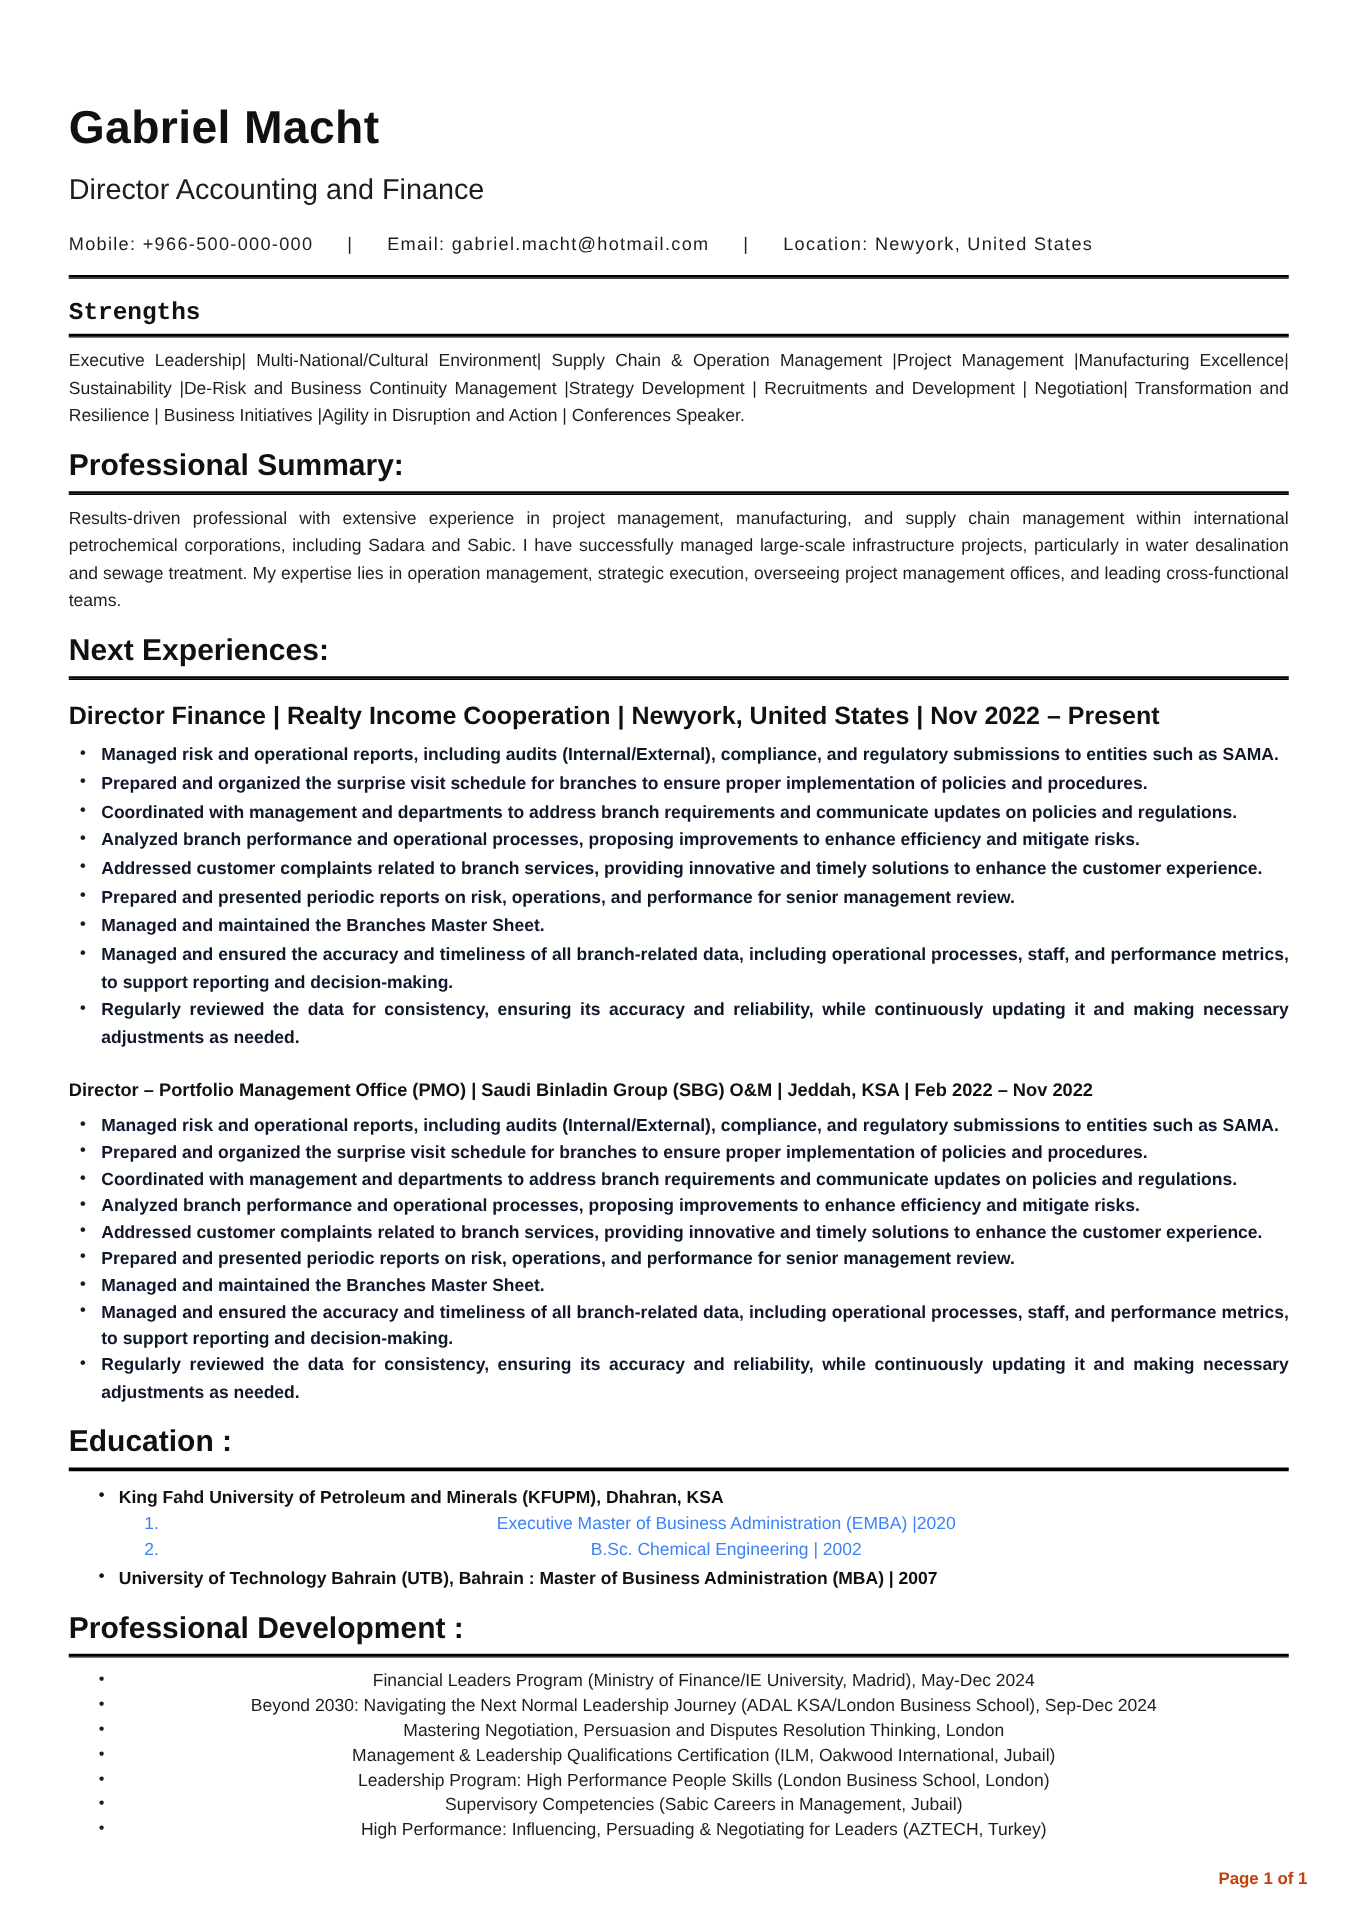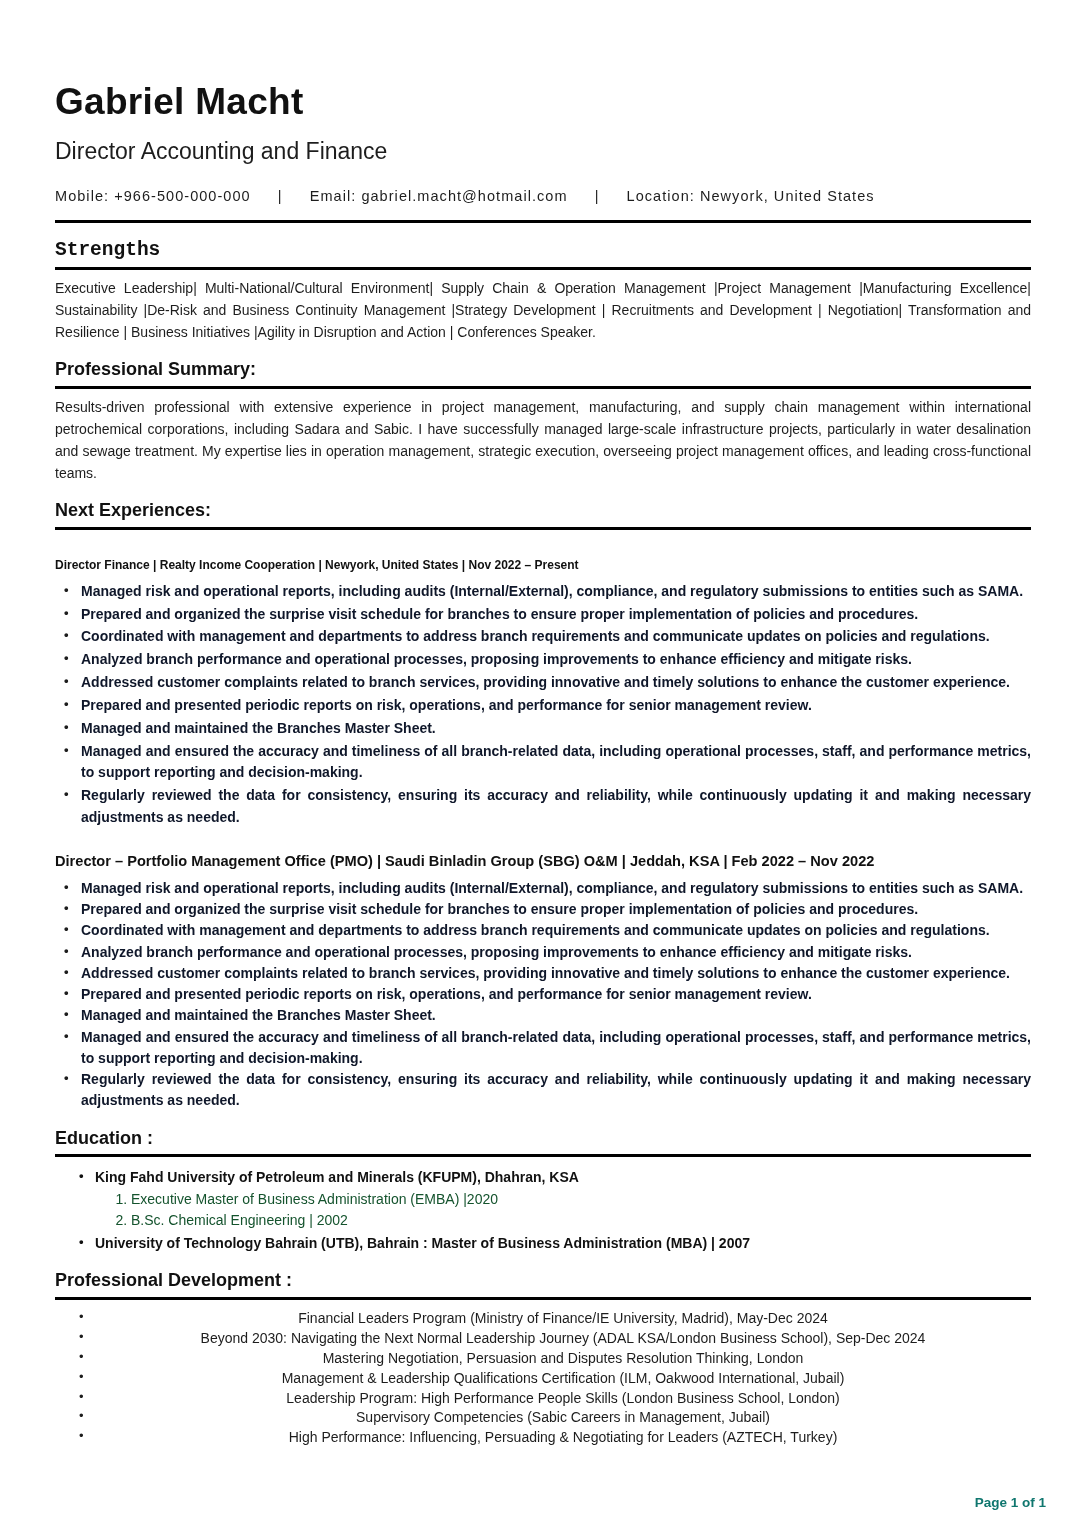--- a/index.html
+++ b/index.html
@@ -66,21 +66,21 @@
     height: 0;
     border-top: 2.6px solid #000000;
     border-bottom: 1.1px solid #000000;
     margin: 0;
     width: 100%;
   }
   .rule-header { margin-top: 14px; }
 
   
   .sec-h {
-    font-size: 18px;
+    font-size: 24px;
     font-weight: bold;
     color: #111111;
     margin: 0;
     line-height: 1.15;
   }
   .sec-h.small { font-size: 19.5px; font-family: Liberation Mono, monospace; }
   .sec-block { margin-top: 16px; }
   .sec-block .rule { margin-top: 6px; }
 
   
@@ -89,25 +89,25 @@
     line-height: 1.56;
     color: #1d1d1d;
     text-align: justify;
     text-justify: inter-word;
     margin: 0;
     padding-top: 8px;
   }
 
   
   .job-head {
-    font-size: 12px;
+    font-size: 20px;
     font-weight: bold;
     color: #111111;
     margin: 0;
-    padding-top: 28px;
+    padding-top: 16px;
     line-height: 1.3;
   }
   .job-head.second { font-size: 14.6px; padding-top: 22px; }
 
   ul.bullets {
     list-style: none;
     margin: 0;
     padding: 0;
     padding-top: 7px;
   }
@@ -157,22 +157,23 @@
   }
   ol.edu-sub {
     list-style: decimal;
     margin: 0;
     padding-left: 36px;
     font-weight: normal;
   }
   ol.edu-sub > li {
     font-size: 14px;
     font-weight: normal;
-    color: #14532d;
+    color: #3b82f6;
     line-height: 1.55;
+    text-align: center;
   }
 
   
   ul.pd {
     list-style: none;
     margin: 0;
     padding: 0;
     padding-top: 9px;
     text-align: center;
   }
@@ -192,21 +193,21 @@
     font-size: 13px;
   }
 
   
   .footer {
     position: absolute;
     right: 40px;
     bottom: 26px;
     font-size: 13.5px;
     font-weight: bold;
-    color: #0f766e;
+    color: #c2410c;
   }
 </style>
 </head>
 <body>
 
 <div class="page">
 <div class="inner">
 
   <div>
     <h1 class="name">Gabriel Macht</h1>

